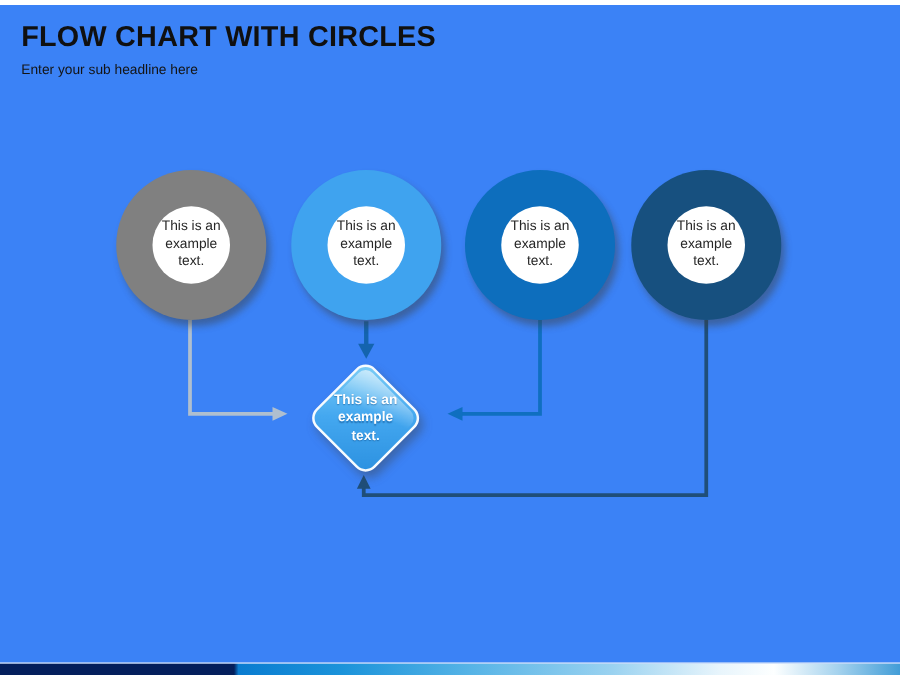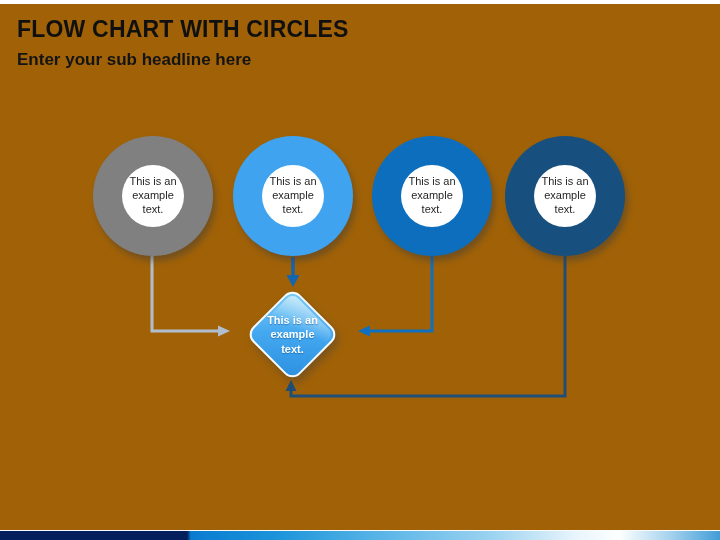--- a/index.html
+++ b/index.html
@@ -3,31 +3,31 @@
 <meta charset="utf-8">
 <style>
   html,body{margin:0;padding:0;}
   body{
     width:720px;height:540px;overflow:hidden;
     font-family:"Liberation Sans","DejaVu Sans",sans-serif;
     background:#ffffff;
   }
   .slide{
     position:relative;width:720px;height:540px;
-    background:#a16207;
+    background:#3b82f6;
     border-top:4px solid #ffffff;
     box-sizing:border-box;
   }
   .title{
     position:absolute;left:17px;top:12px;margin:0;
     font-size:23px;font-weight:700;color:#101010;letter-spacing:.2px;
   }
   .subtitle{
     position:absolute;left:17px;top:46px;
-    font-size:17px;font-weight:700;color:#141414;
+    font-size:11px;font-weight:400;color:#141414;
   }
   
   .circle{
     position:absolute;top:132px;width:120px;height:120px;border-radius:50%;
     display:flex;align-items:center;justify-content:center;
     box-shadow:3px 5px 6px rgba(60,60,60,.45);
   }
   .circle-1{left:93px;background:#808080;}
   .circle-2{left:233px;background:#3FA3EF;}
   .circle-3{left:372px;background:#0D6EBD;}

